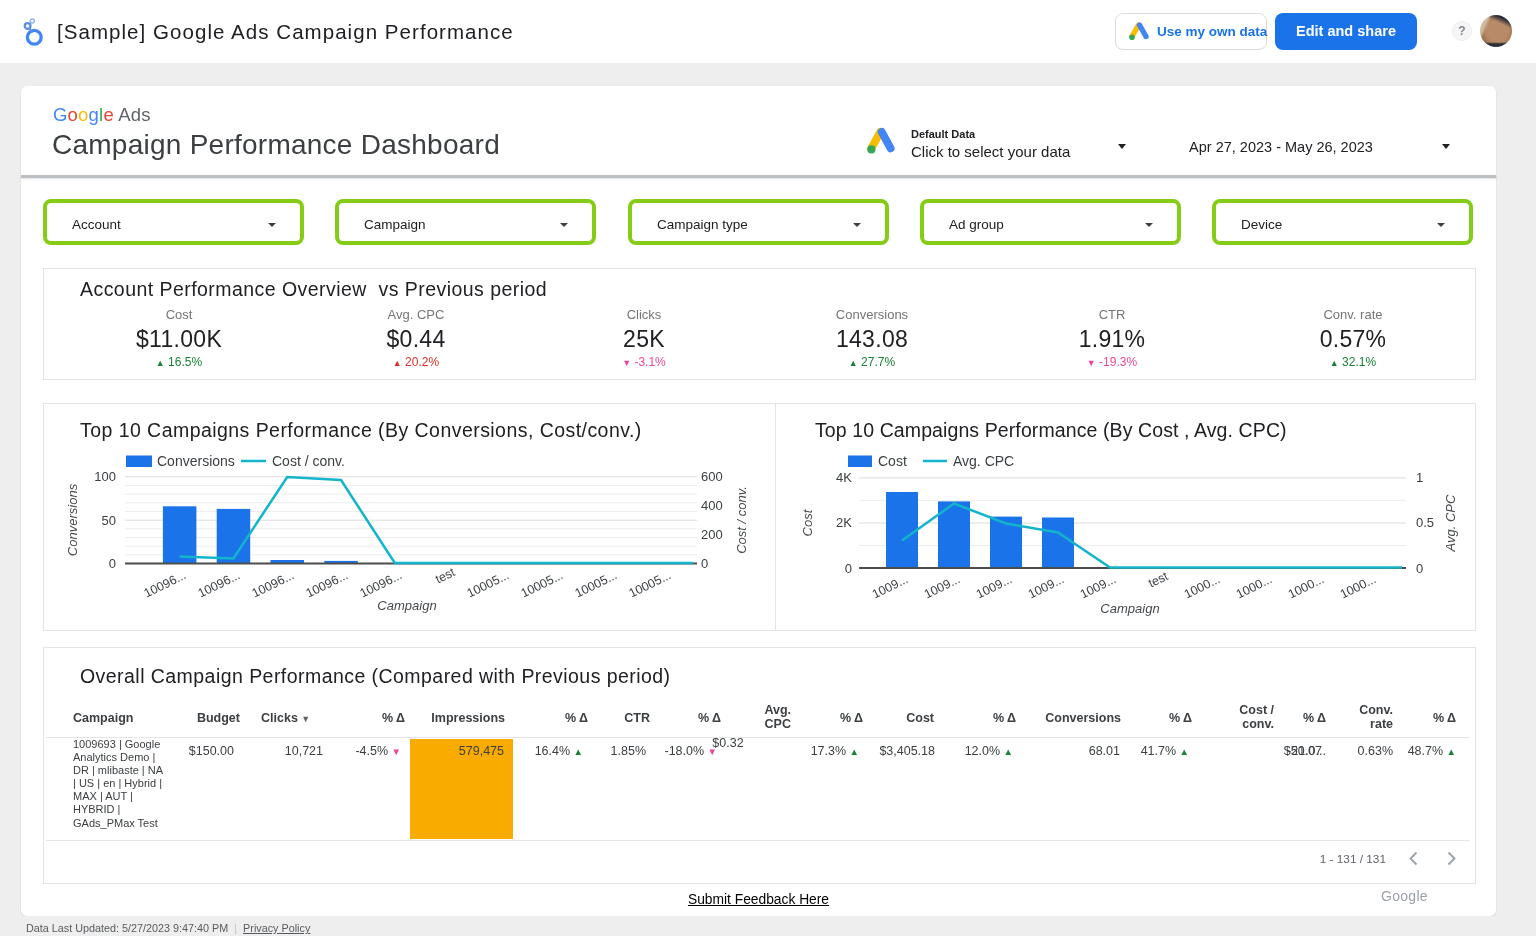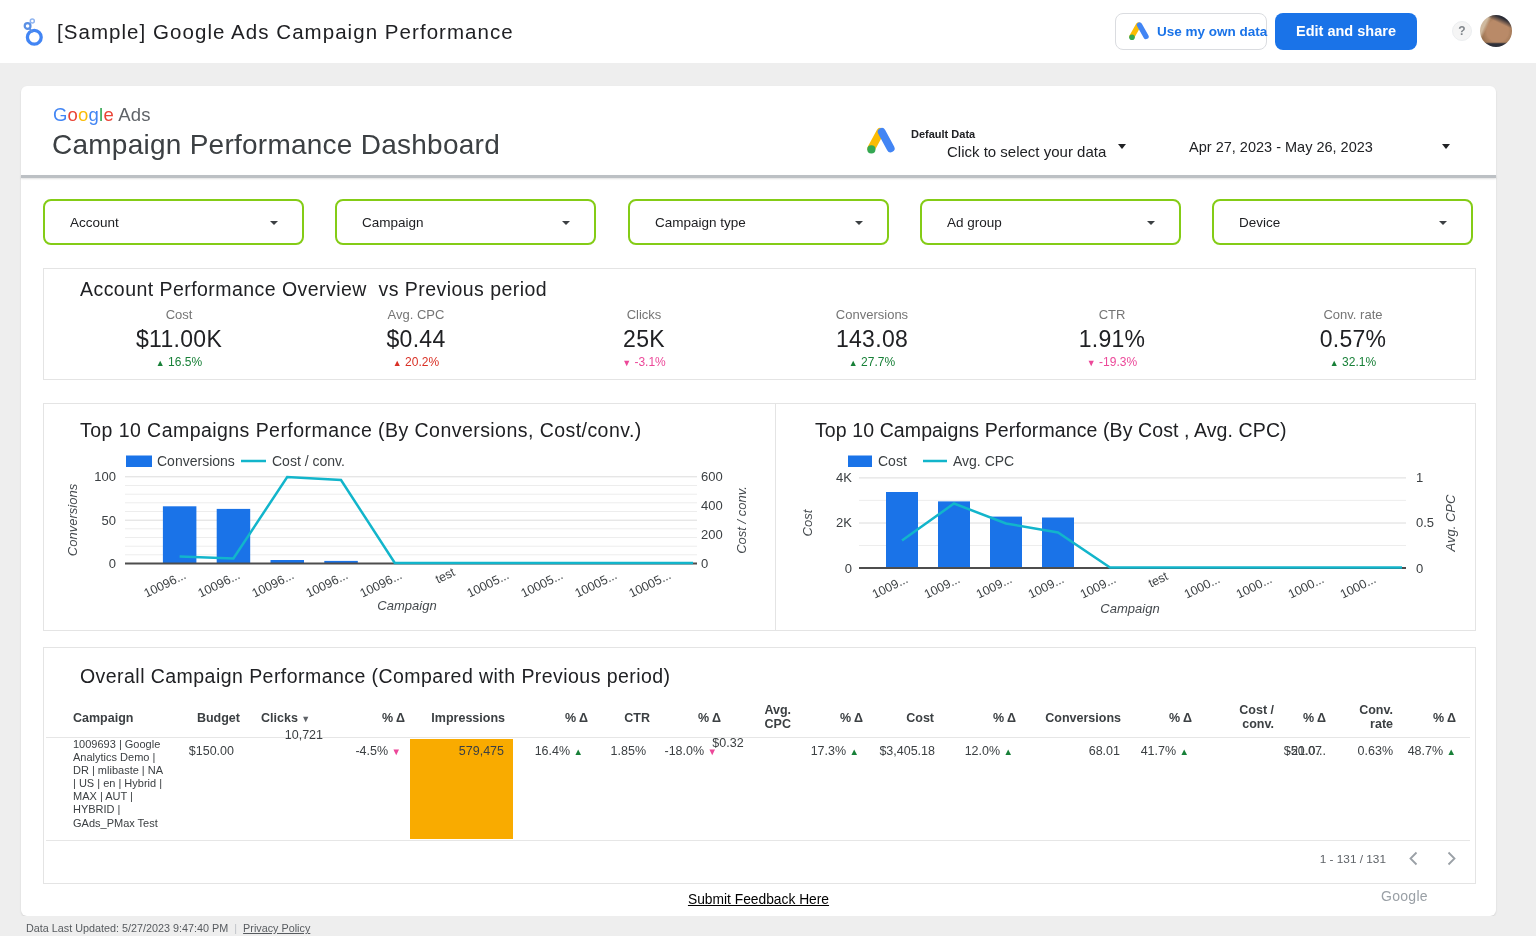--- a/index.html
+++ b/index.html
@@ -21,26 +21,26 @@
       linear-gradient(0deg, #2e3039 0 10%, rgba(0,0,0,0) 15%),
       radial-gradient(circle at 55% 50%, #b98a68 0 45%, #9a7250 70%, #7a5a42 100%); }
   
   #card { position:absolute; left:21px; top:86px; width:1475px; height:830px; background:#fff; border-radius:6px; box-shadow:0 1px 2px rgba(0,0,0,0.12); }
   
   #gads { position:absolute; left:32px; top:18px; font-size:18.5px; font-weight:500; letter-spacing:0.2px; }
   #gads .ads { color:#5f6368; font-weight:400; }
   #dash-title { position:absolute; left:31px; top:43px; font-size:28px; color:#3c4043; letter-spacing:0.25px; }
   #datasel-icon { position:absolute; left:843px; top:40px; }
   #datasel-t1 { position:absolute; left:890px; top:42px; font-size:11px; font-weight:700; color:#202124; }
-  #datasel-t2 { position:absolute; left:890px; top:57px; font-size:15px; color:#202124;margin-left:36px; }
+  #datasel-t2 { position:absolute; left:890px; top:57px; font-size:15px; color:#202124; }
   .caret { position:absolute; width:0; height:0; border-left:4.5px solid transparent; border-right:4.5px solid transparent; border-top:5px solid #202124; }
   #daterange { position:absolute; left:1160px; top:53px; width:200px; text-align:center; font-size:14.5px; color:#202124; }
   #hdr-divider { position:absolute; left:0px; top:89px; width:1475px; height:3px; background:#bcc0c4; box-shadow:0 1px 2px rgba(0,0,0,0.12); }
   
-  .filter { position:absolute; top:113px; height:46px; width:261px; background:#fff; border:2px solid #84cc16; border-radius:8px; }
+  .filter { position:absolute; top:113px; height:46px; width:261px; background:#fff; border:4px solid #84cc16; border-radius:8px; }
   .filter .lbl { position:absolute; left:25px; top:14px; font-size:13.5px; color:#202124; }
   .filter .fcaret { position:absolute; right:24px; top:20px; width:0; height:0; border-left:4px solid transparent; border-right:4px solid transparent; border-top:4.5px solid #3c4043; }
   
   .box { position:absolute; background:#fff; border:1px solid #e4e4e4; }
   #scorebox { left:22px; top:182px; width:1433px; height:112px; }
   #chart1 { left:22px; top:317px; width:795px; height:228px; }
   #chart2 { left:754px; top:317px; width:701px; height:228px; }
   #tablebox { left:22px; top:561px; width:1433px; height:237px; }
   .sec-title { position:absolute; font-size:19.5px; color:#202124; white-space:nowrap; letter-spacing:0.45px; }
   
@@ -288,21 +288,21 @@
       <div class="th" style="left:872px; top:63px; width:100px;">% Δ</div>
       <div class="th" style="left:977px; top:63px; width:100px;">Conversions</div>
       <div class="th" style="left:1048px; top:63px; width:100px;">% Δ</div>
       <div class="th" style="left:1130px; top:55px; width:100px;">Cost /<br>conv.</div>
       <div class="th" style="left:1182px; top:63px; width:100px;">% Δ</div>
       <div class="th" style="left:1249px; top:55px; width:100px;">Conv.<br>rate</div>
       <div class="th" style="left:1312px; top:63px; width:100px;">% Δ</div>
       <div id="hline"></div>
       <div id="impbar"></div>
       <div class="td" style="left:80px; top:96px; width:110px;">$150.00</div>
-      <div class="td" style="left:169px; top:80px; width:110px;">10,721</div>
+      <div class="td" style="left:169px; top:96px; width:110px;">10,721</div>
       <div class="td" style="left:247px; top:96px; width:110px;">-4.5% <span class="tarr dn-r">▼</span></div>
       <div class="td" style="left:350px; top:96px; width:110px;">579,475</div>
       <div class="td" style="left:429px; top:96px; width:110px;">16.4% <span class="tarr up-g">▲</span></div>
       <div class="td" style="left:492px; top:96px; width:110px;">1.85%</div>
       <div class="td" style="left:563px; top:96px; width:110px;">-18.0% <span class="tarr dn-r">▼</span></div>
       <div class="td" style="left:629px; top:88px; width:110px;text-align:center;">$0.32</div>
       <div class="td" style="left:705px; top:96px; width:110px;">17.3% <span class="tarr up-g">▲</span></div>
       <div class="td" style="left:781px; top:96px; width:110px;">$3,405.18</div>
       <div class="td" style="left:859px; top:96px; width:110px;">12.0% <span class="tarr up-g">▲</span></div>
       <div class="td" style="left:966px; top:96px; width:110px;">68.01</div>

